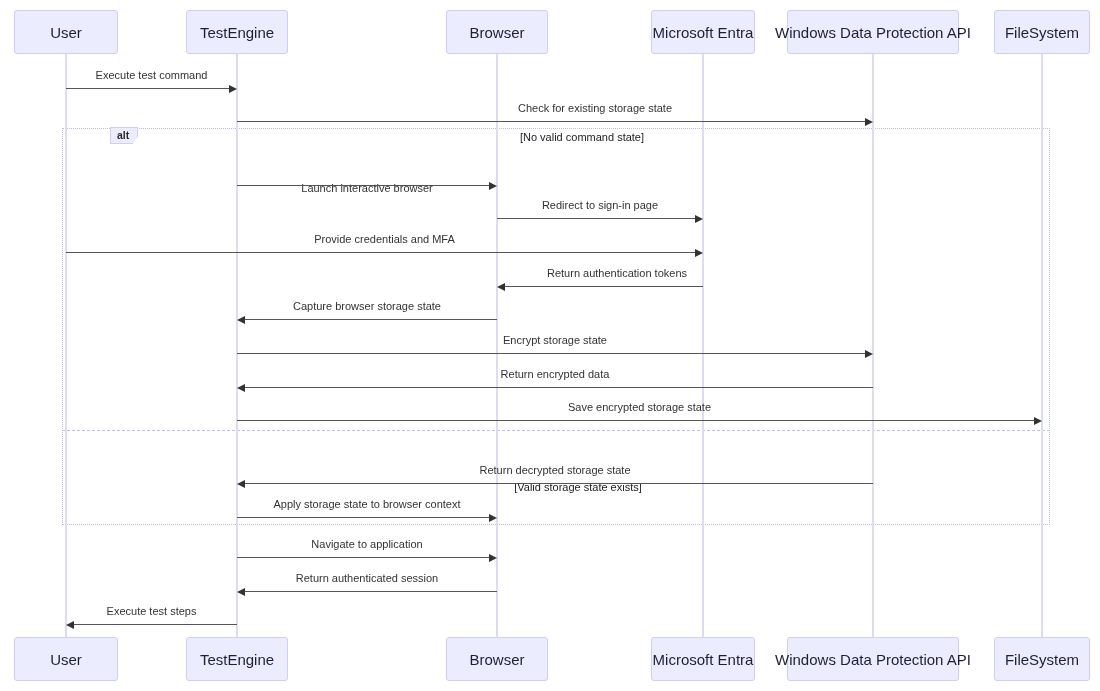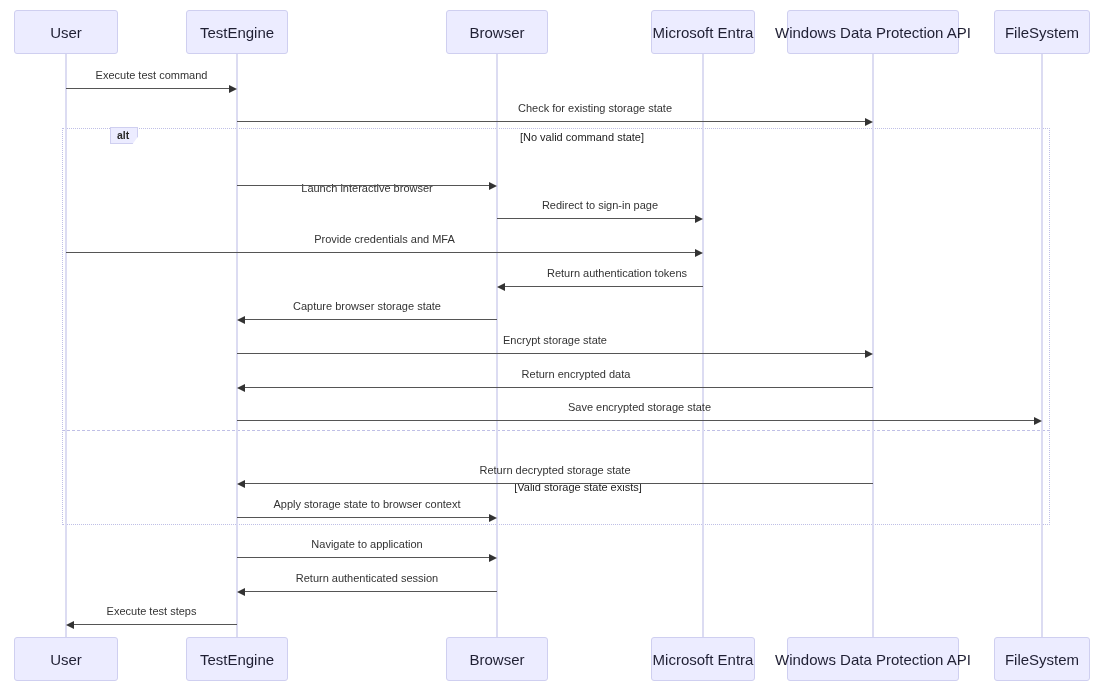--- a/index.html
+++ b/index.html
@@ -79,21 +79,21 @@
       <div class="arrowhead right" style="left:695px; top:249px;"></div>
       <div class="msg-label" style="left:600px; top:266px;margin-left:17px;">Return authentication tokens</div>
       <div class="msg-line" style="left:504px; top:286px; width:199px;"></div>
       <div class="arrowhead left" style="left:497px; top:283px;"></div>
       <div class="msg-label" style="left:367px; top:299px;">Capture browser storage state</div>
       <div class="msg-line" style="left:244px; top:319px; width:253px;"></div>
       <div class="arrowhead left" style="left:237px; top:316px;"></div>
       <div class="msg-label" style="left:555px; top:333px;">Encrypt storage state</div>
       <div class="msg-line" style="left:237px; top:353px; width:629px;"></div>
       <div class="arrowhead right" style="left:865px; top:350px;"></div>
-      <div class="msg-label" style="left:576px; top:367px;text-align:center;">Return encrypted data</div>
+      <div class="msg-label" style="left:555px; top:367px;text-align:center;">Return encrypted data</div>
       <div class="msg-line" style="left:244px; top:387px; width:629px;"></div>
       <div class="arrowhead left" style="left:237px; top:384px;"></div>
       <div class="msg-label" style="left:639.5px; top:400px;">Save encrypted storage state</div>
       <div class="msg-line" style="left:237px; top:420px; width:798px;"></div>
       <div class="arrowhead right" style="left:1034px; top:417px;"></div>
       <div class="msg-label" style="left:555px; top:463px;">Return decrypted storage state</div>
       <div class="msg-line" style="left:244px; top:483px; width:629px;"></div>
       <div class="arrowhead left" style="left:237px; top:480px;"></div>
       <div class="msg-label" style="left:367px; top:497px;">Apply storage state to browser context</div>
       <div class="msg-line" style="left:237px; top:517px; width:253px;"></div>

